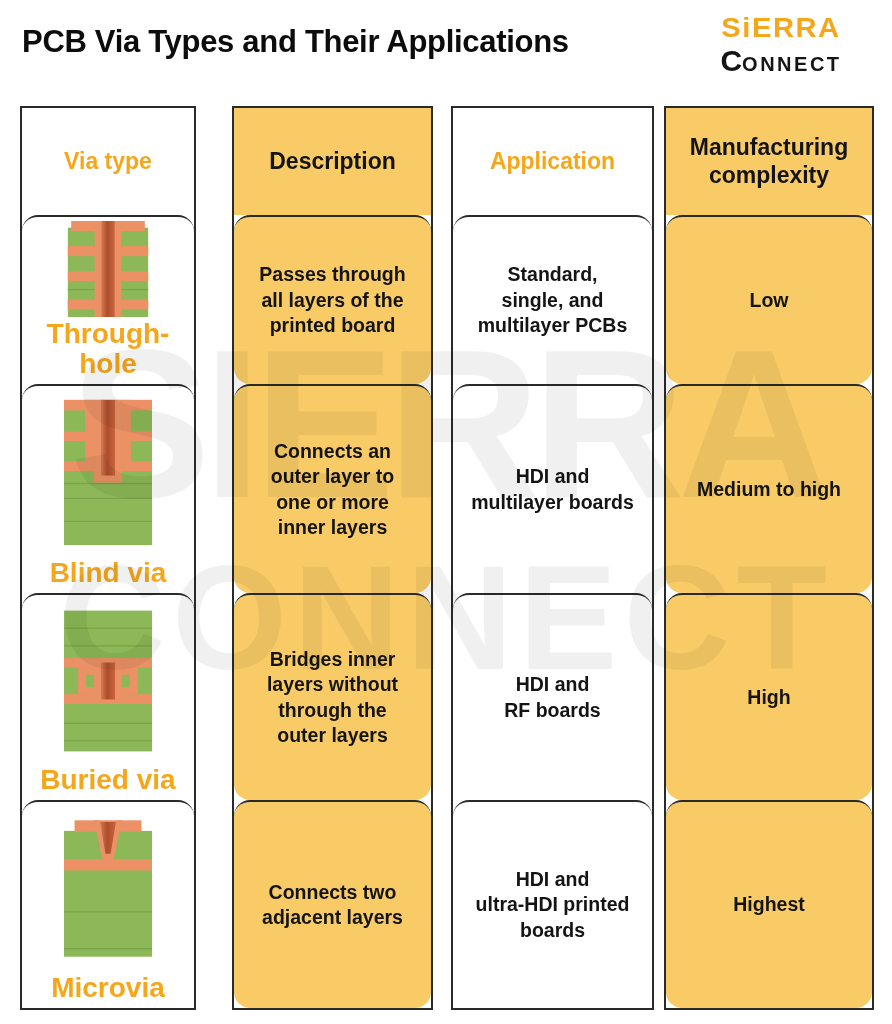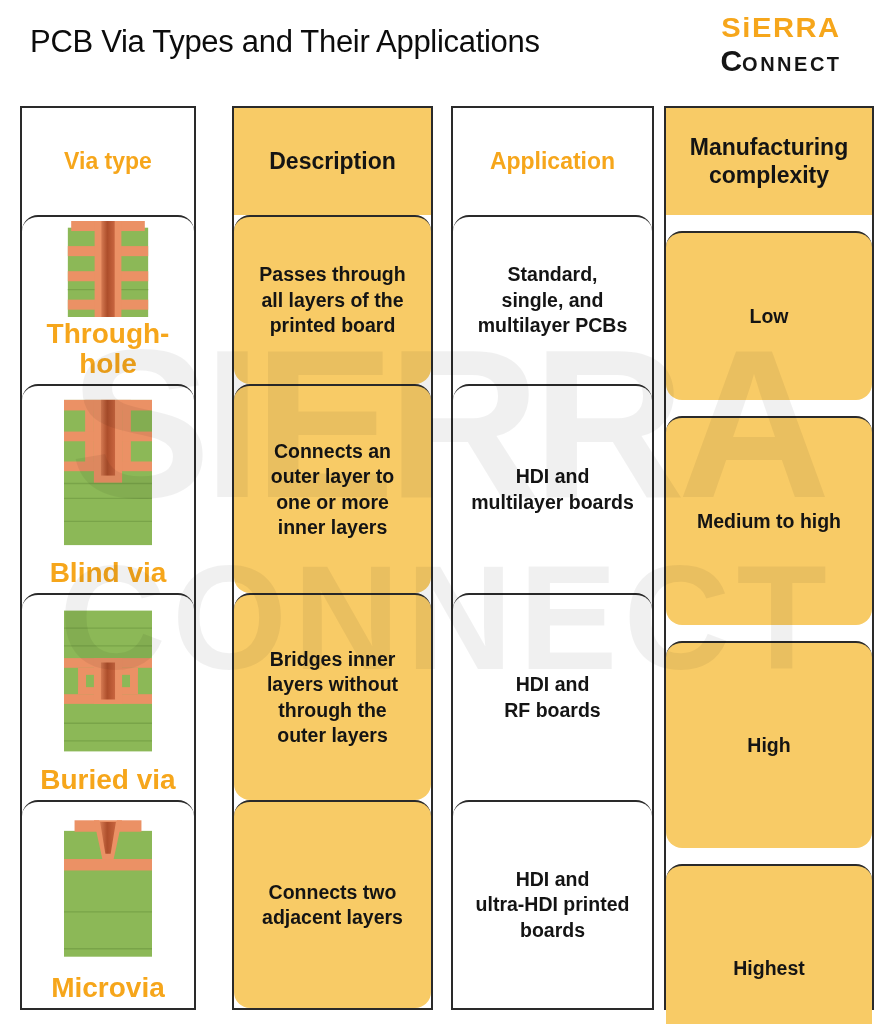--- a/index.html
+++ b/index.html
@@ -3,22 +3,22 @@
 <meta charset="utf-8">
 <style>
   * { margin:0; padding:0; box-sizing:border-box; }
   body { background:#e9e9e9; font-family:"Liberation Sans", sans-serif; }
   .canvas{
     position:relative; width:892px; height:1024px; margin:0 auto;
     background:#ffffff; overflow:hidden; color:#111;
   }
   
   .page-title{
-    position:absolute; left:30px; top:24px;
-    font-size:31px; font-weight:400; letter-spacing:-0.3px; color:#0c0c0c;
+    position:absolute; left:22px; top:24px;
+    font-size:31px; font-weight:700; letter-spacing:-0.3px; color:#0c0c0c;
     z-index:2;
   }
   .brand{ position:absolute; top:12px; right:22px; width:178px; text-align:center; z-index:2;}
   .brand-sierra{
     font-size:28px; font-weight:800; letter-spacing:1.5px;
     color:#F6A61B; transform:scaleX(1.04); transform-origin:center;
   }
   .brand-connect{ display:flex; justify-content:center; align-items:baseline; color:#151515; margin-top:0px;}
   .brand-connect .big{ font-size:30px; font-weight:600; }
   .brand-connect .rest{ font-size:20px; font-weight:600; letter-spacing:2.5px; }
@@ -32,21 +32,21 @@
   .wm2{ font-size:148px; letter-spacing:6px; margin-top:14px; }
   
   .col{
     position:absolute; top:106px; height:904px; z-index:1;
     border:2px solid #2a2a2a; background:#fff;
     display:grid; grid-template-rows:107px 169px 209px 207px 208px;
   }
   .col-1{ left:20px;  width:176px; }
   .col-2{ left:232px; width:201px; }
   .col-3{ left:451px; width:203px; }
-  .col-4{ left:664px; width:210px;gap:16px; }
+  .col-4{ left:664px; width:210px; }
   .cell{
     display:flex; flex-direction:column; align-items:center; justify-content:center;
     text-align:center; padding:4px 8px;
   }
   .cell + .cell{ border-top:2px solid #2a2a2a;border-radius:16px; }
   .bg-orange{ background:#F8CB66; }
   .head{ font-size:23px; font-weight:700; line-height:1.18; white-space:pre-line; }
   .head.or{ color:#F6A61B; }
   .head.bk{ color:#141414; }
   .body-text{ font-size:19.5px; font-weight:700; line-height:1.3; white-space:pre-line; color:#141414;}

